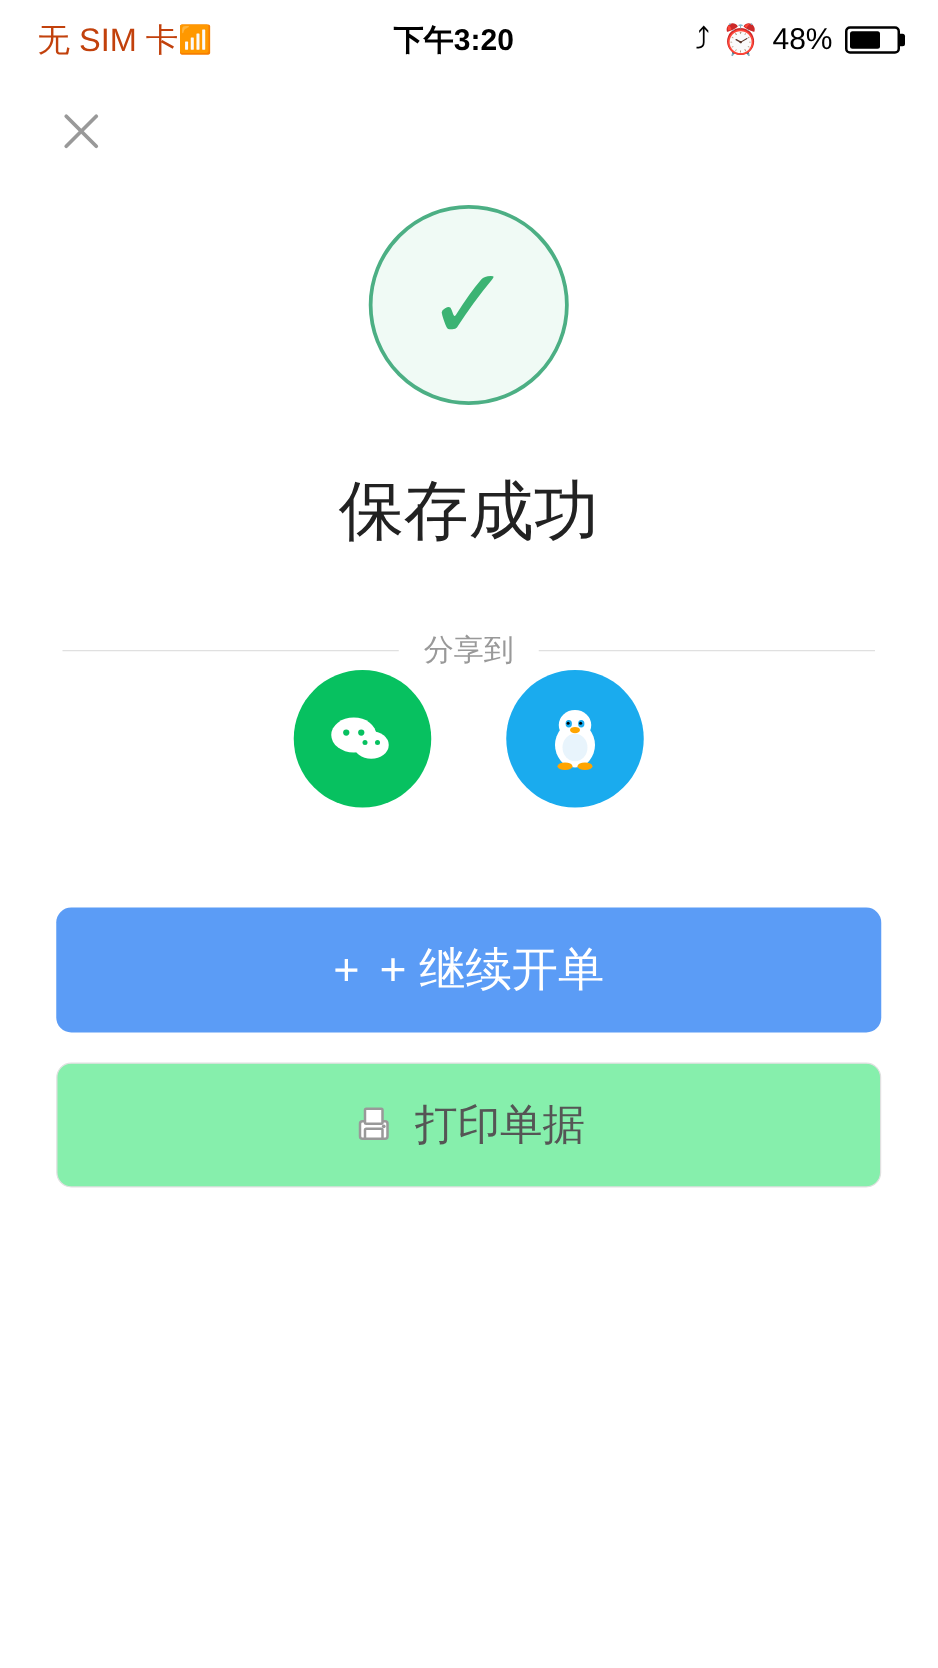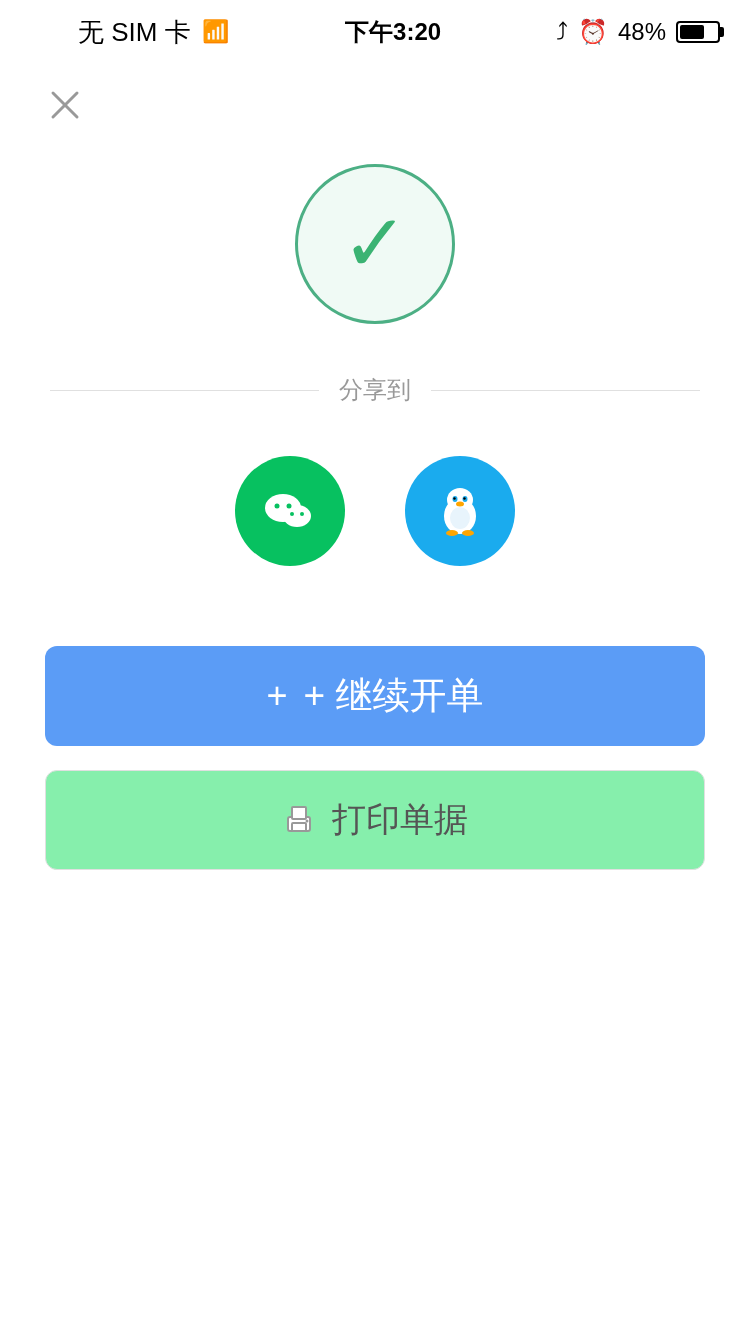--- a/index.html
+++ b/index.html
@@ -21,25 +21,24 @@
       display: flex;
       align-items: center;
       justify-content: space-between;
       padding: 0 30px;
       background: #ffffff;
     }
 
     .status-left {
       display: flex;
       align-items: center;
-      gap: 12px;
+      gap: 0;
       font-size: 26px;
-      color: #000000;
+      color: #c2410c;
       font-weight: 500;
-      margin-left: 48px;
     }
 
     .wifi-icon {
       font-size: 22px;
     }
 
     .status-center {
       font-size: 24px;
       color: #000;
       font-weight: 600;
@@ -142,21 +141,20 @@
       display: flex;
       flex-direction: column;
       align-items: center;
     }
 
     .share-divider {
       width: 100%;
       display: flex;
       align-items: center;
       padding: 0 50px;
-      margin-bottom: 50px;
     }
 
     .divider-line {
       flex: 1;
       height: 1px;
       background: #e0e0e0;
     }
 
     .share-label {
       font-size: 24px;
@@ -253,20 +251,21 @@
     <line x1="28" y1="4" x2="4" y2="28" stroke="#999" stroke-width="3" stroke-linecap="round"></line>
   </svg>
 </div>
 
 <div class="main-content">
 
   <div class="success-circle">
     <span class="checkmark">✓</span>
   </div>
 
+  <div class="success-title">保存成功</div>
 
   <div class="share-section">
     <div class="share-divider">
       <div class="divider-line"></div>
       <span class="share-label">分享到</span>
       <div class="divider-line"></div>
     </div>
 
     <div class="share-icons">
 

